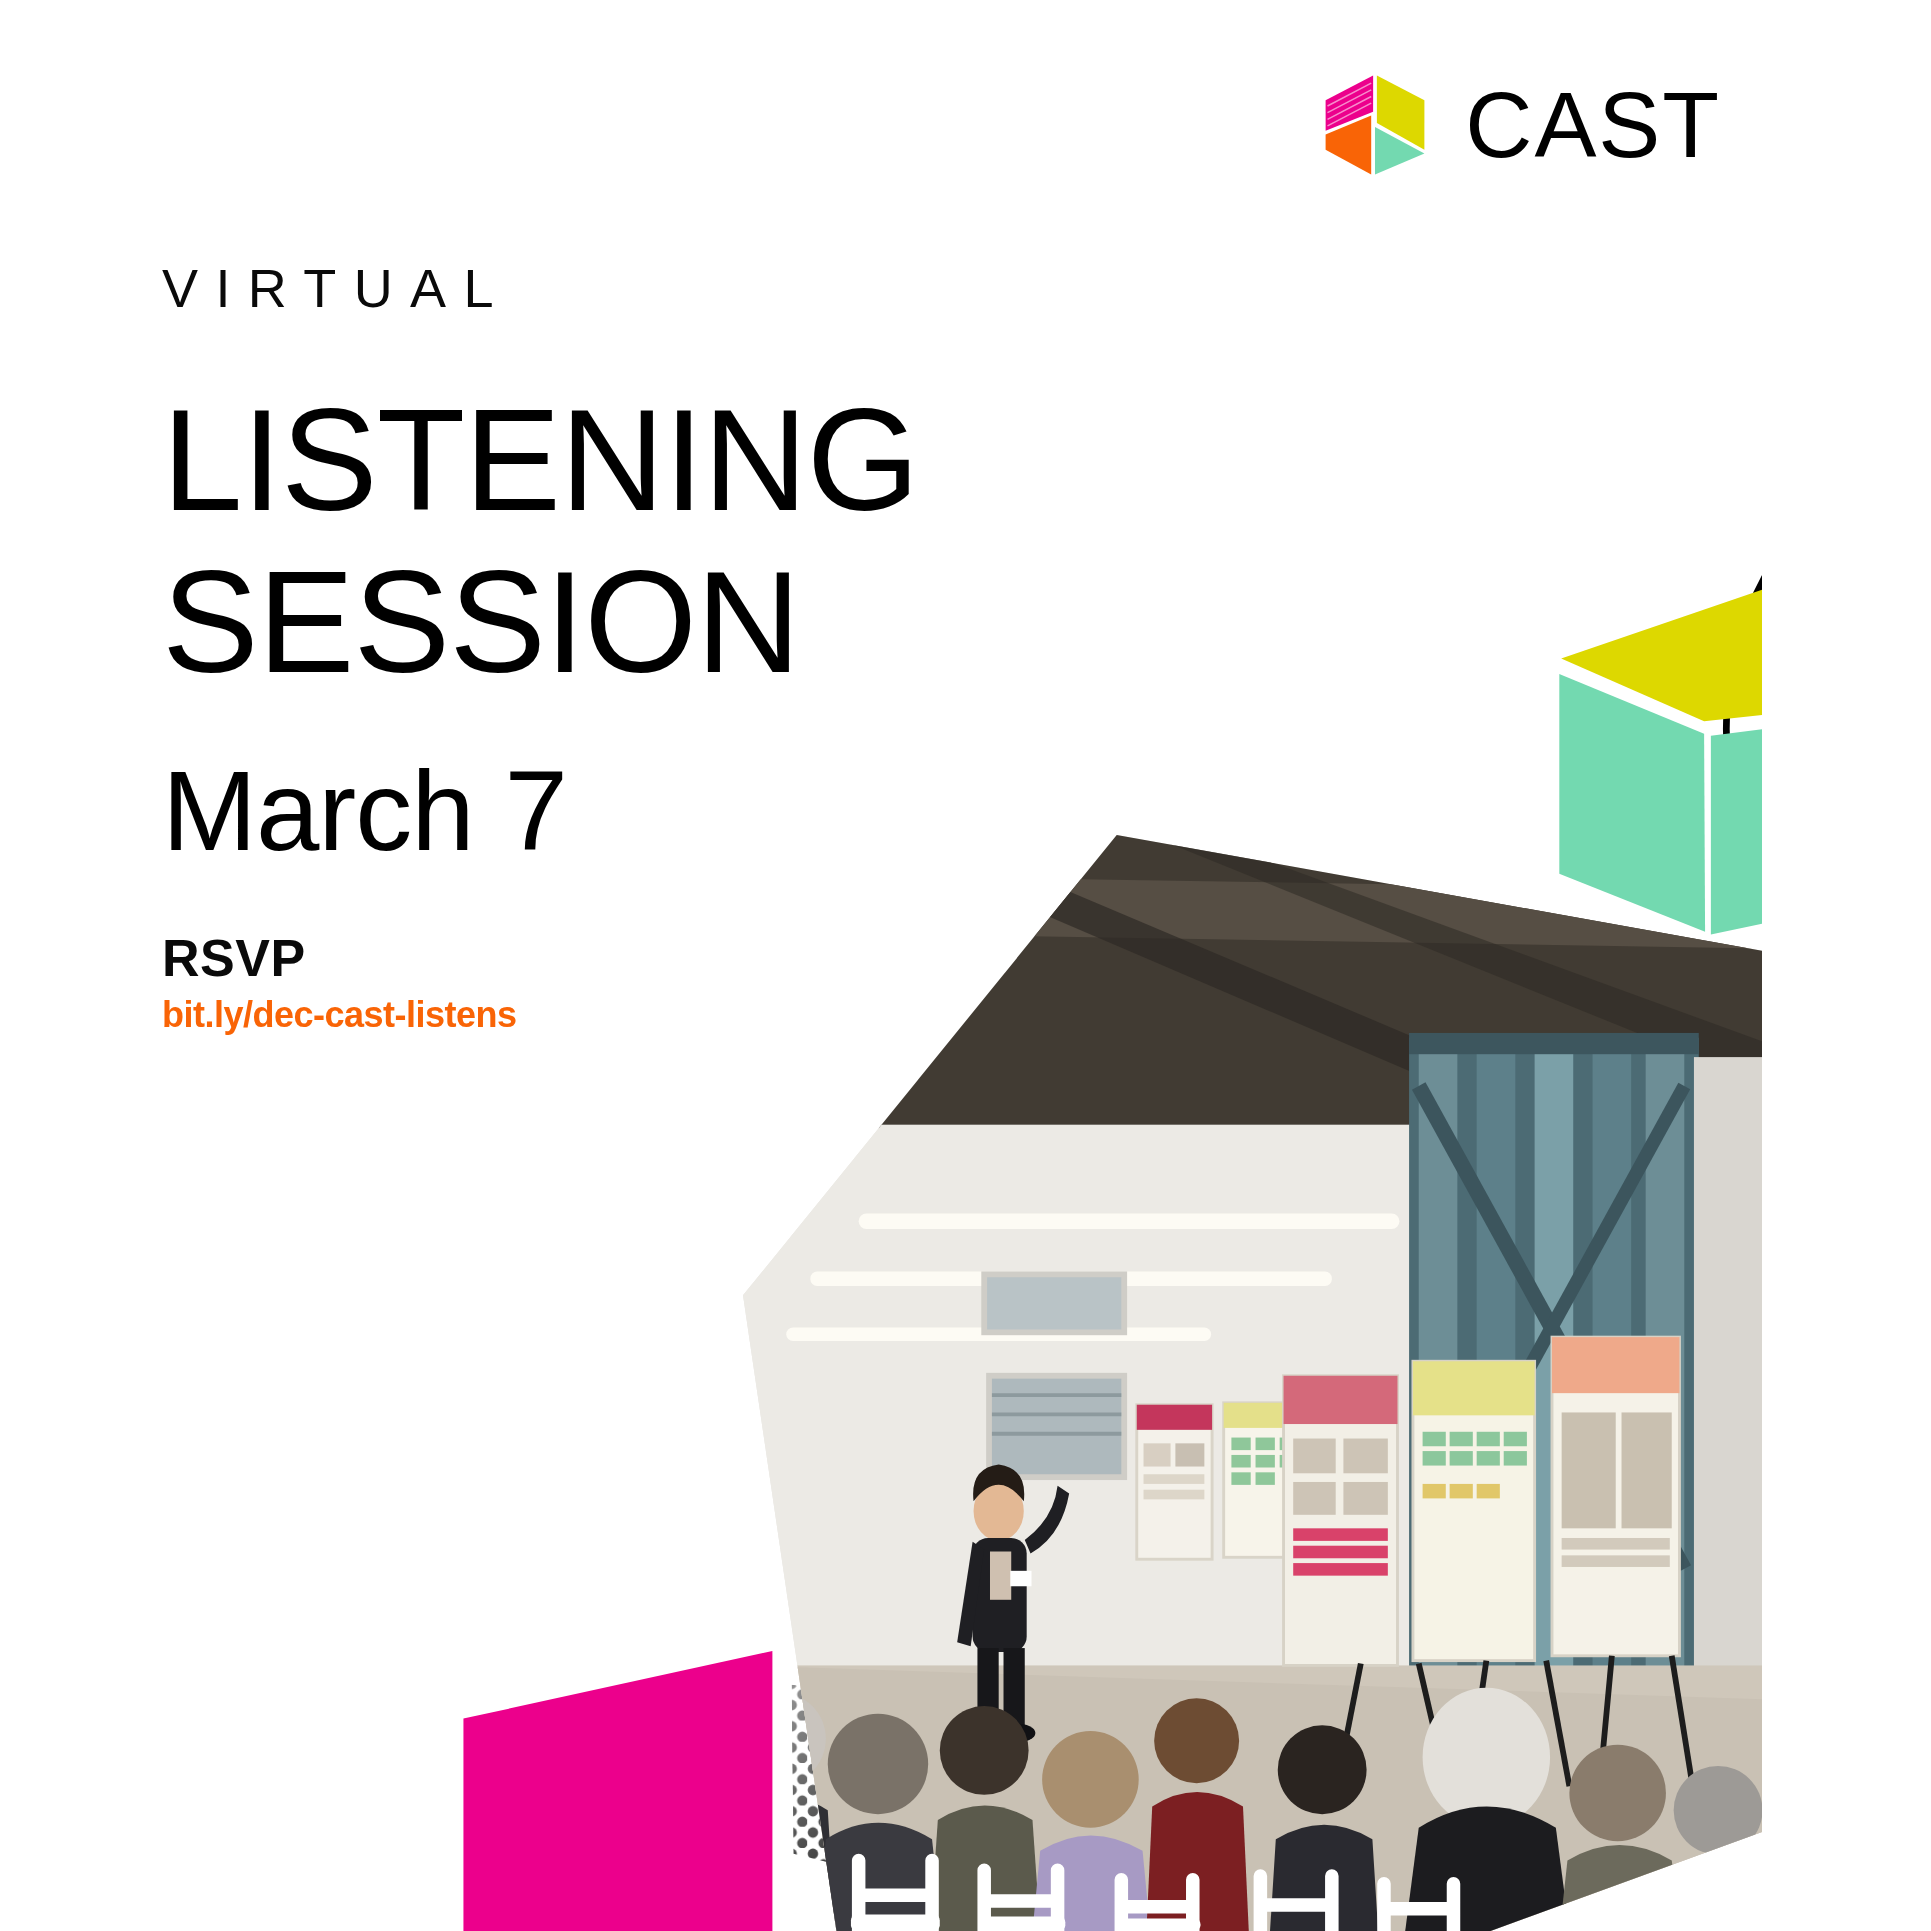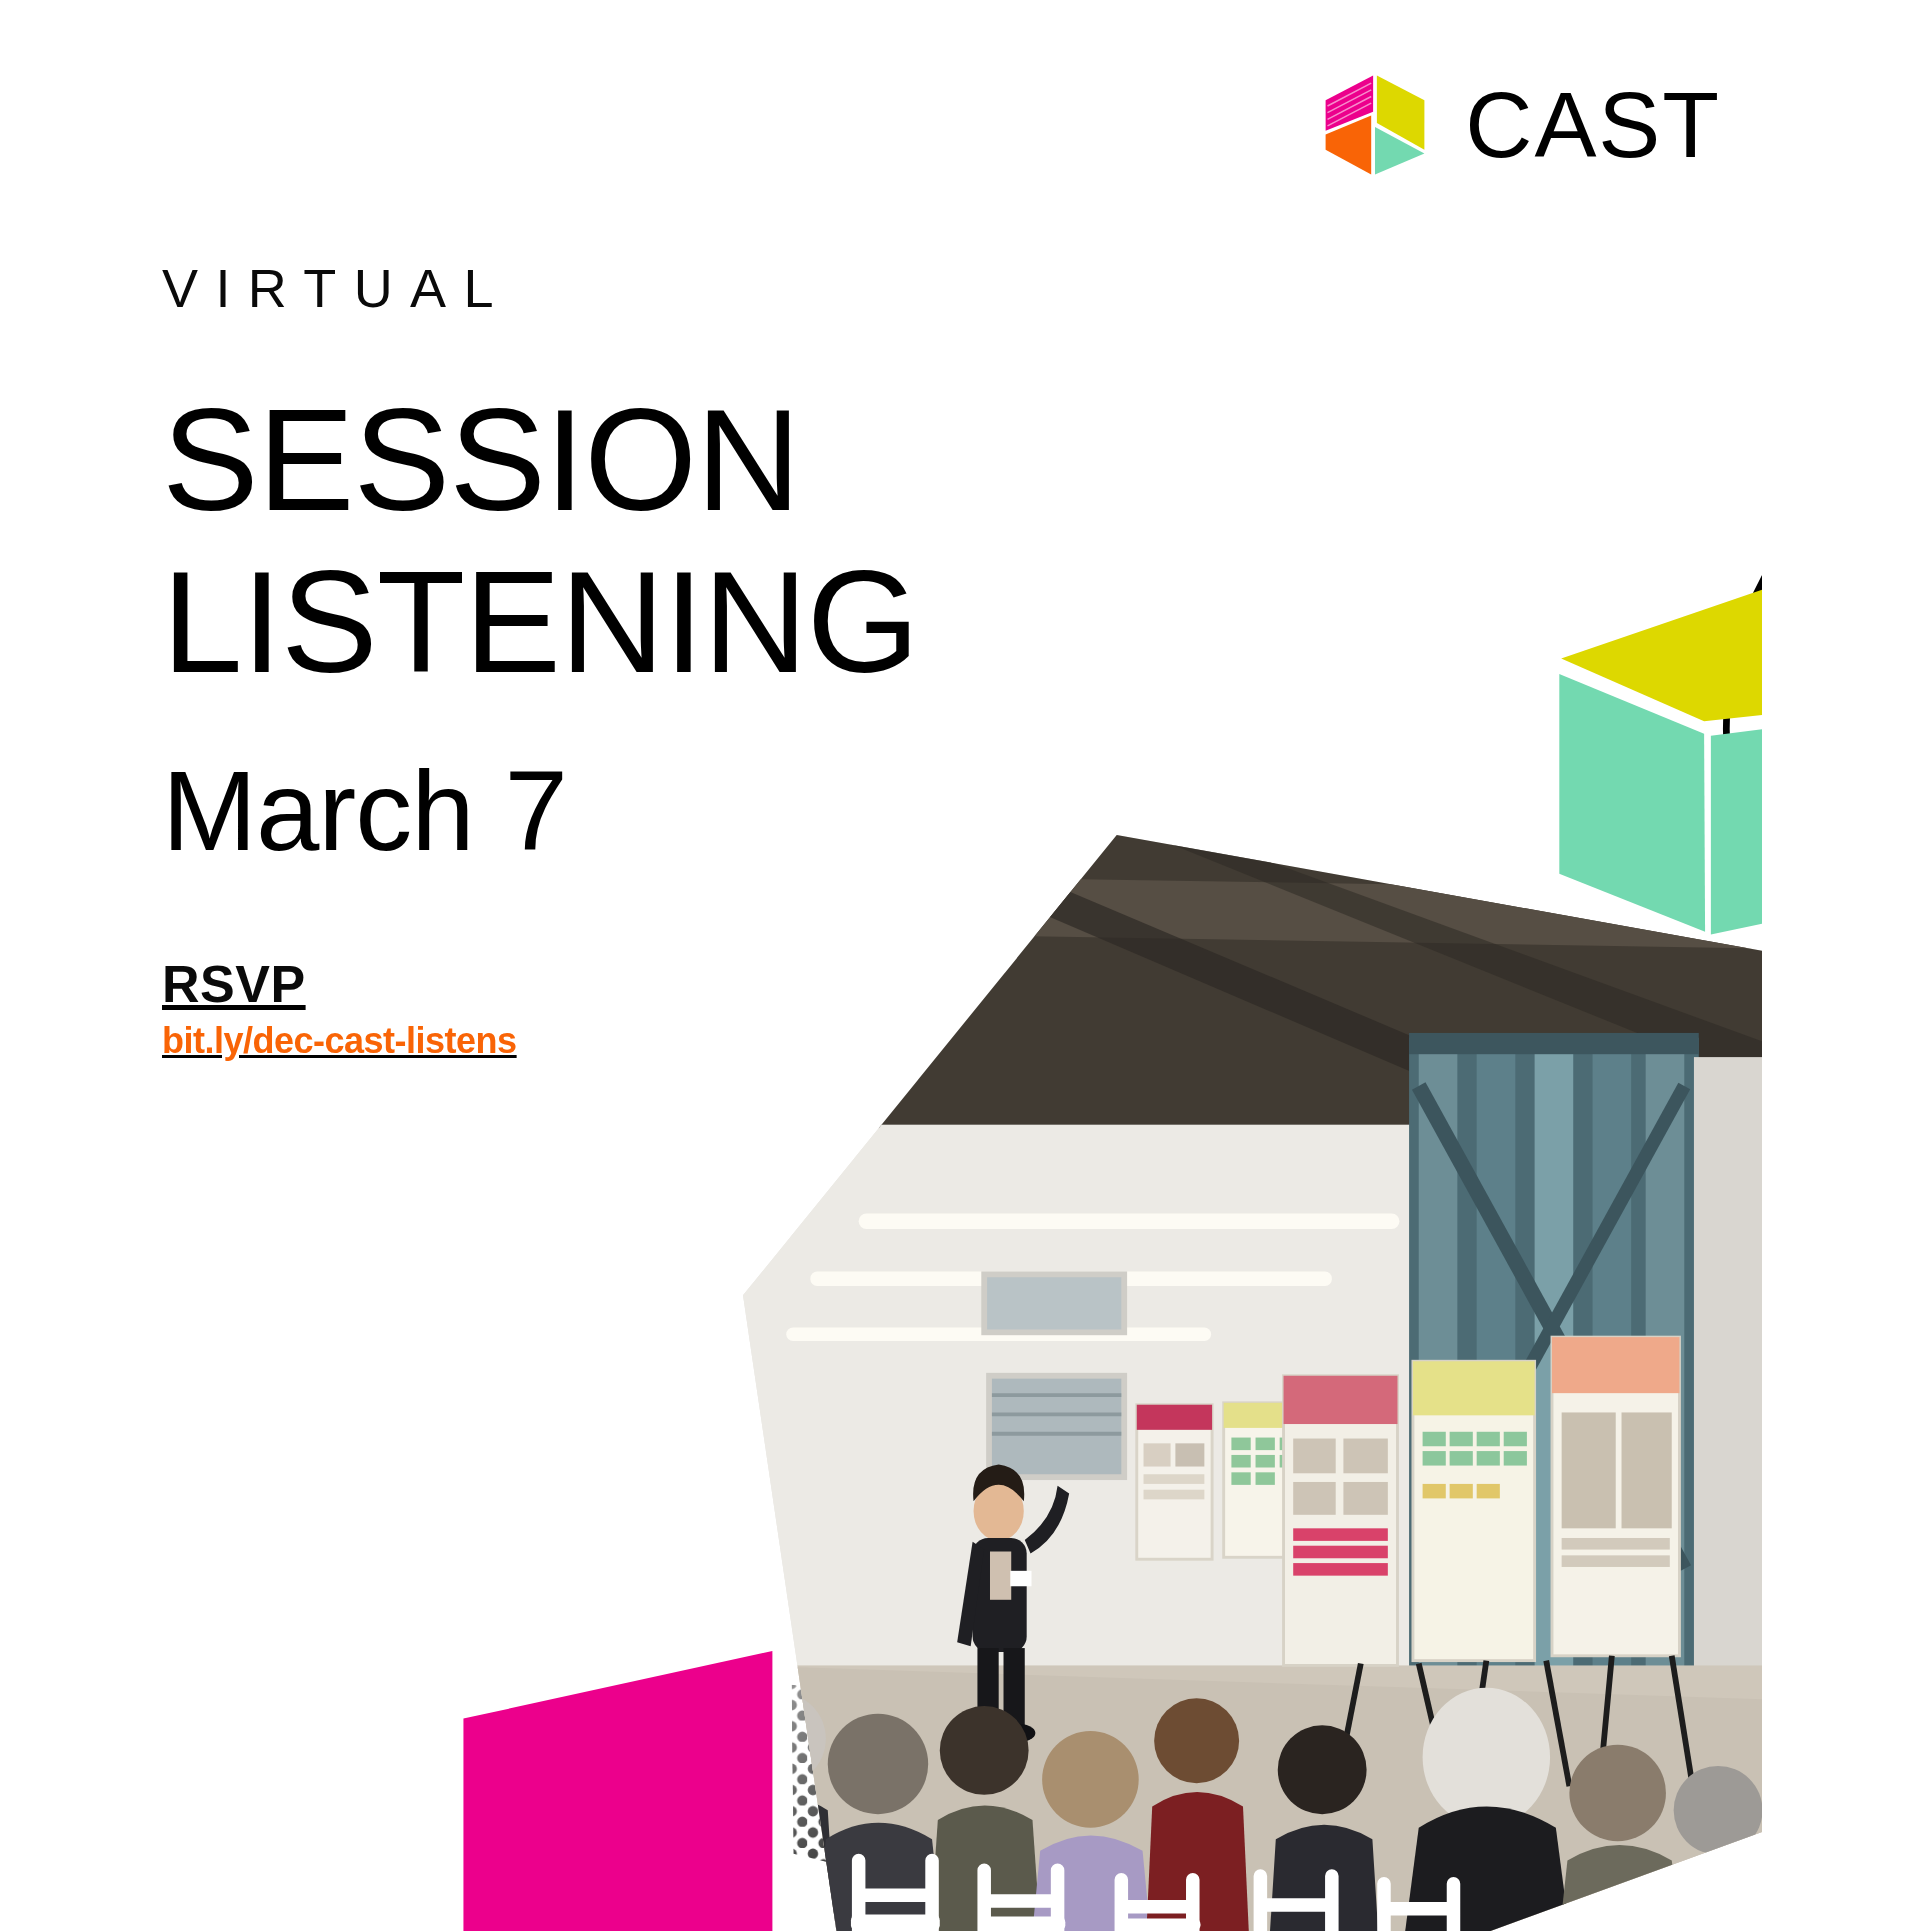--- a/index.html
+++ b/index.html
@@ -86,22 +86,21 @@
     font-size: 114px;
     font-weight: 300;
     letter-spacing: -1px;
     color: #000000;
     line-height: 1;
     margin: 50px 0 0 0;
     white-space: nowrap;
   }
 
   .rsvp-block {
-    margin-top: 88px;
-    text-decoration: underline;
+    margin-top: 62px;
   }
   .rsvp-label {
     font-family: "Liberation Sans", sans-serif;
     font-size: 52px;
     font-weight: 700;
     letter-spacing: 0.5px;
     color: #0a0a0a;
     line-height: 1.08;
     margin: 0;
   }
@@ -378,22 +377,22 @@
       <polygon points="8,70 56,50 56,112 8,86" fill="#F96406"></polygon>
 
       <polygon points="60,62 112,90 60,112" fill="#73D9B0"></polygon>
     </svg>
     <span class="logo-word">CAST</span>
   </div>
 
   <div class="text-block">
     <p class="eyebrow">VIRTUAL</p>
     <h1 class="headline">
+      <span class="hl-line">LISTENING</span>
       <span class="hl-line">SESSION</span>
-      <span class="hl-line">LISTENING</span>
     </h1>
     <p class="subhead">March 7</p>
 
     <div class="rsvp-block">
       <p class="rsvp-label">RSVP</p>
       <a class="rsvp-url" href="#">bit.ly/dec-cast-listens</a>
     </div>
   </div>
 
 </div>

